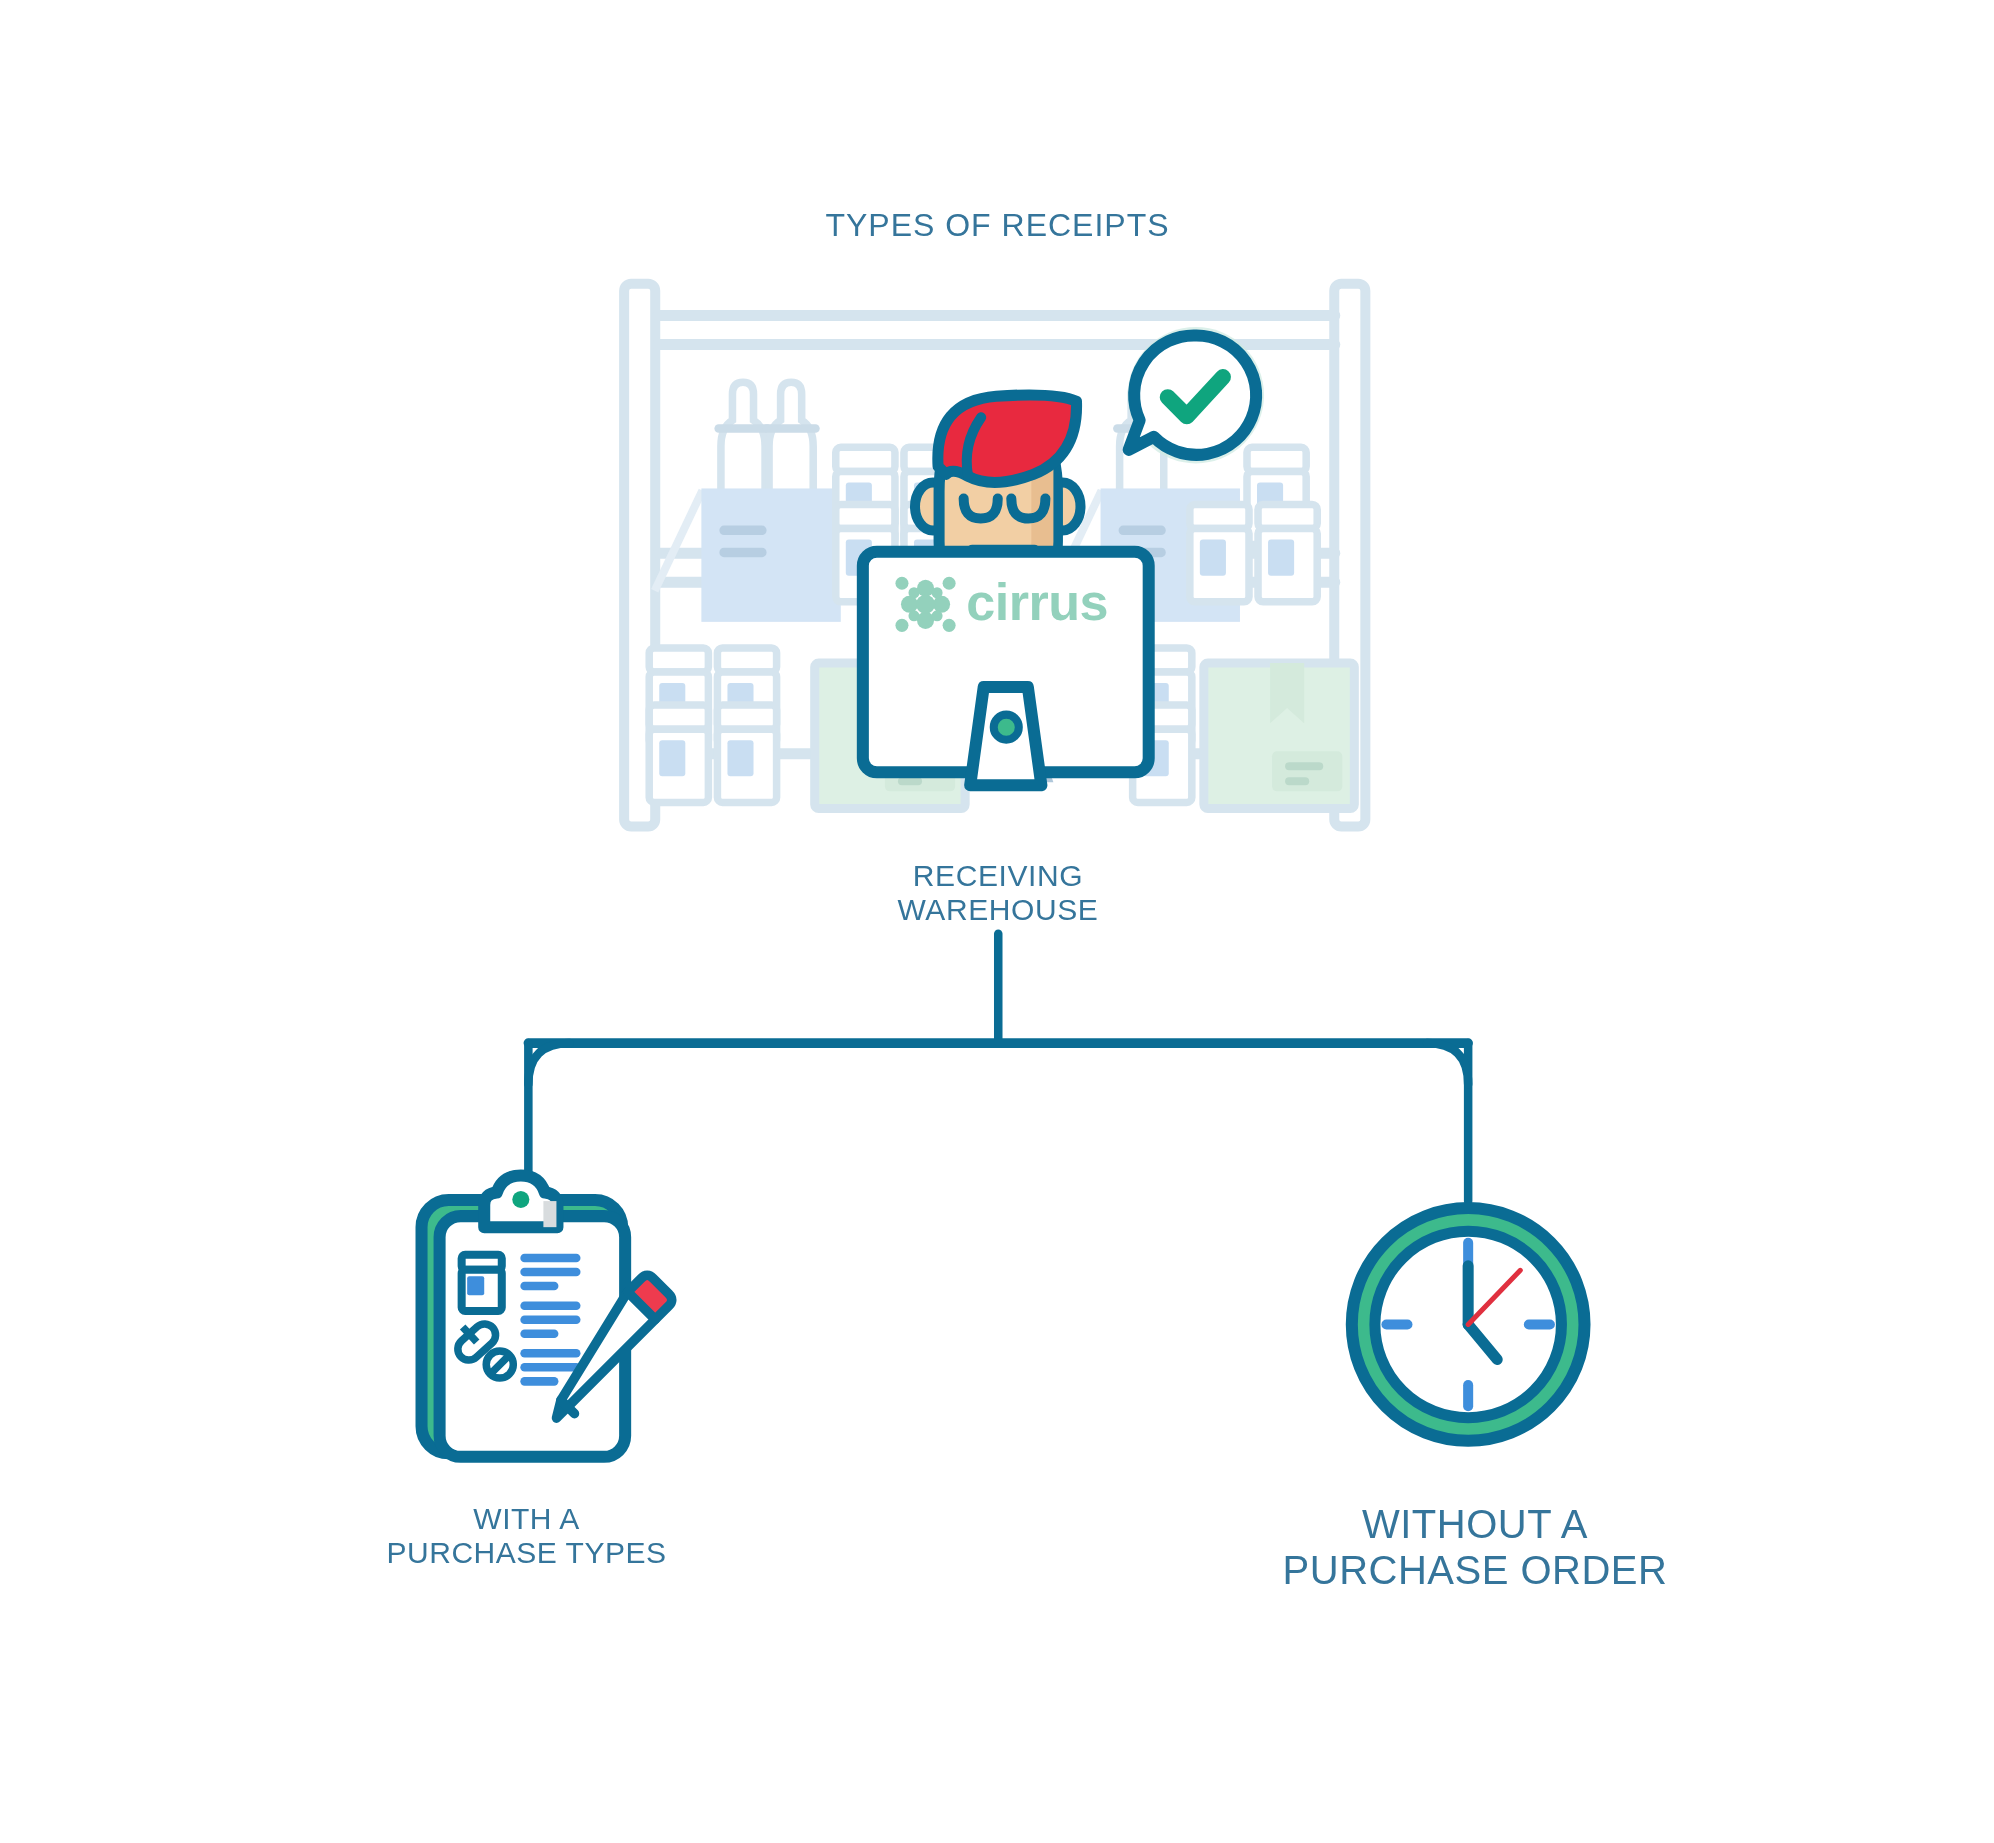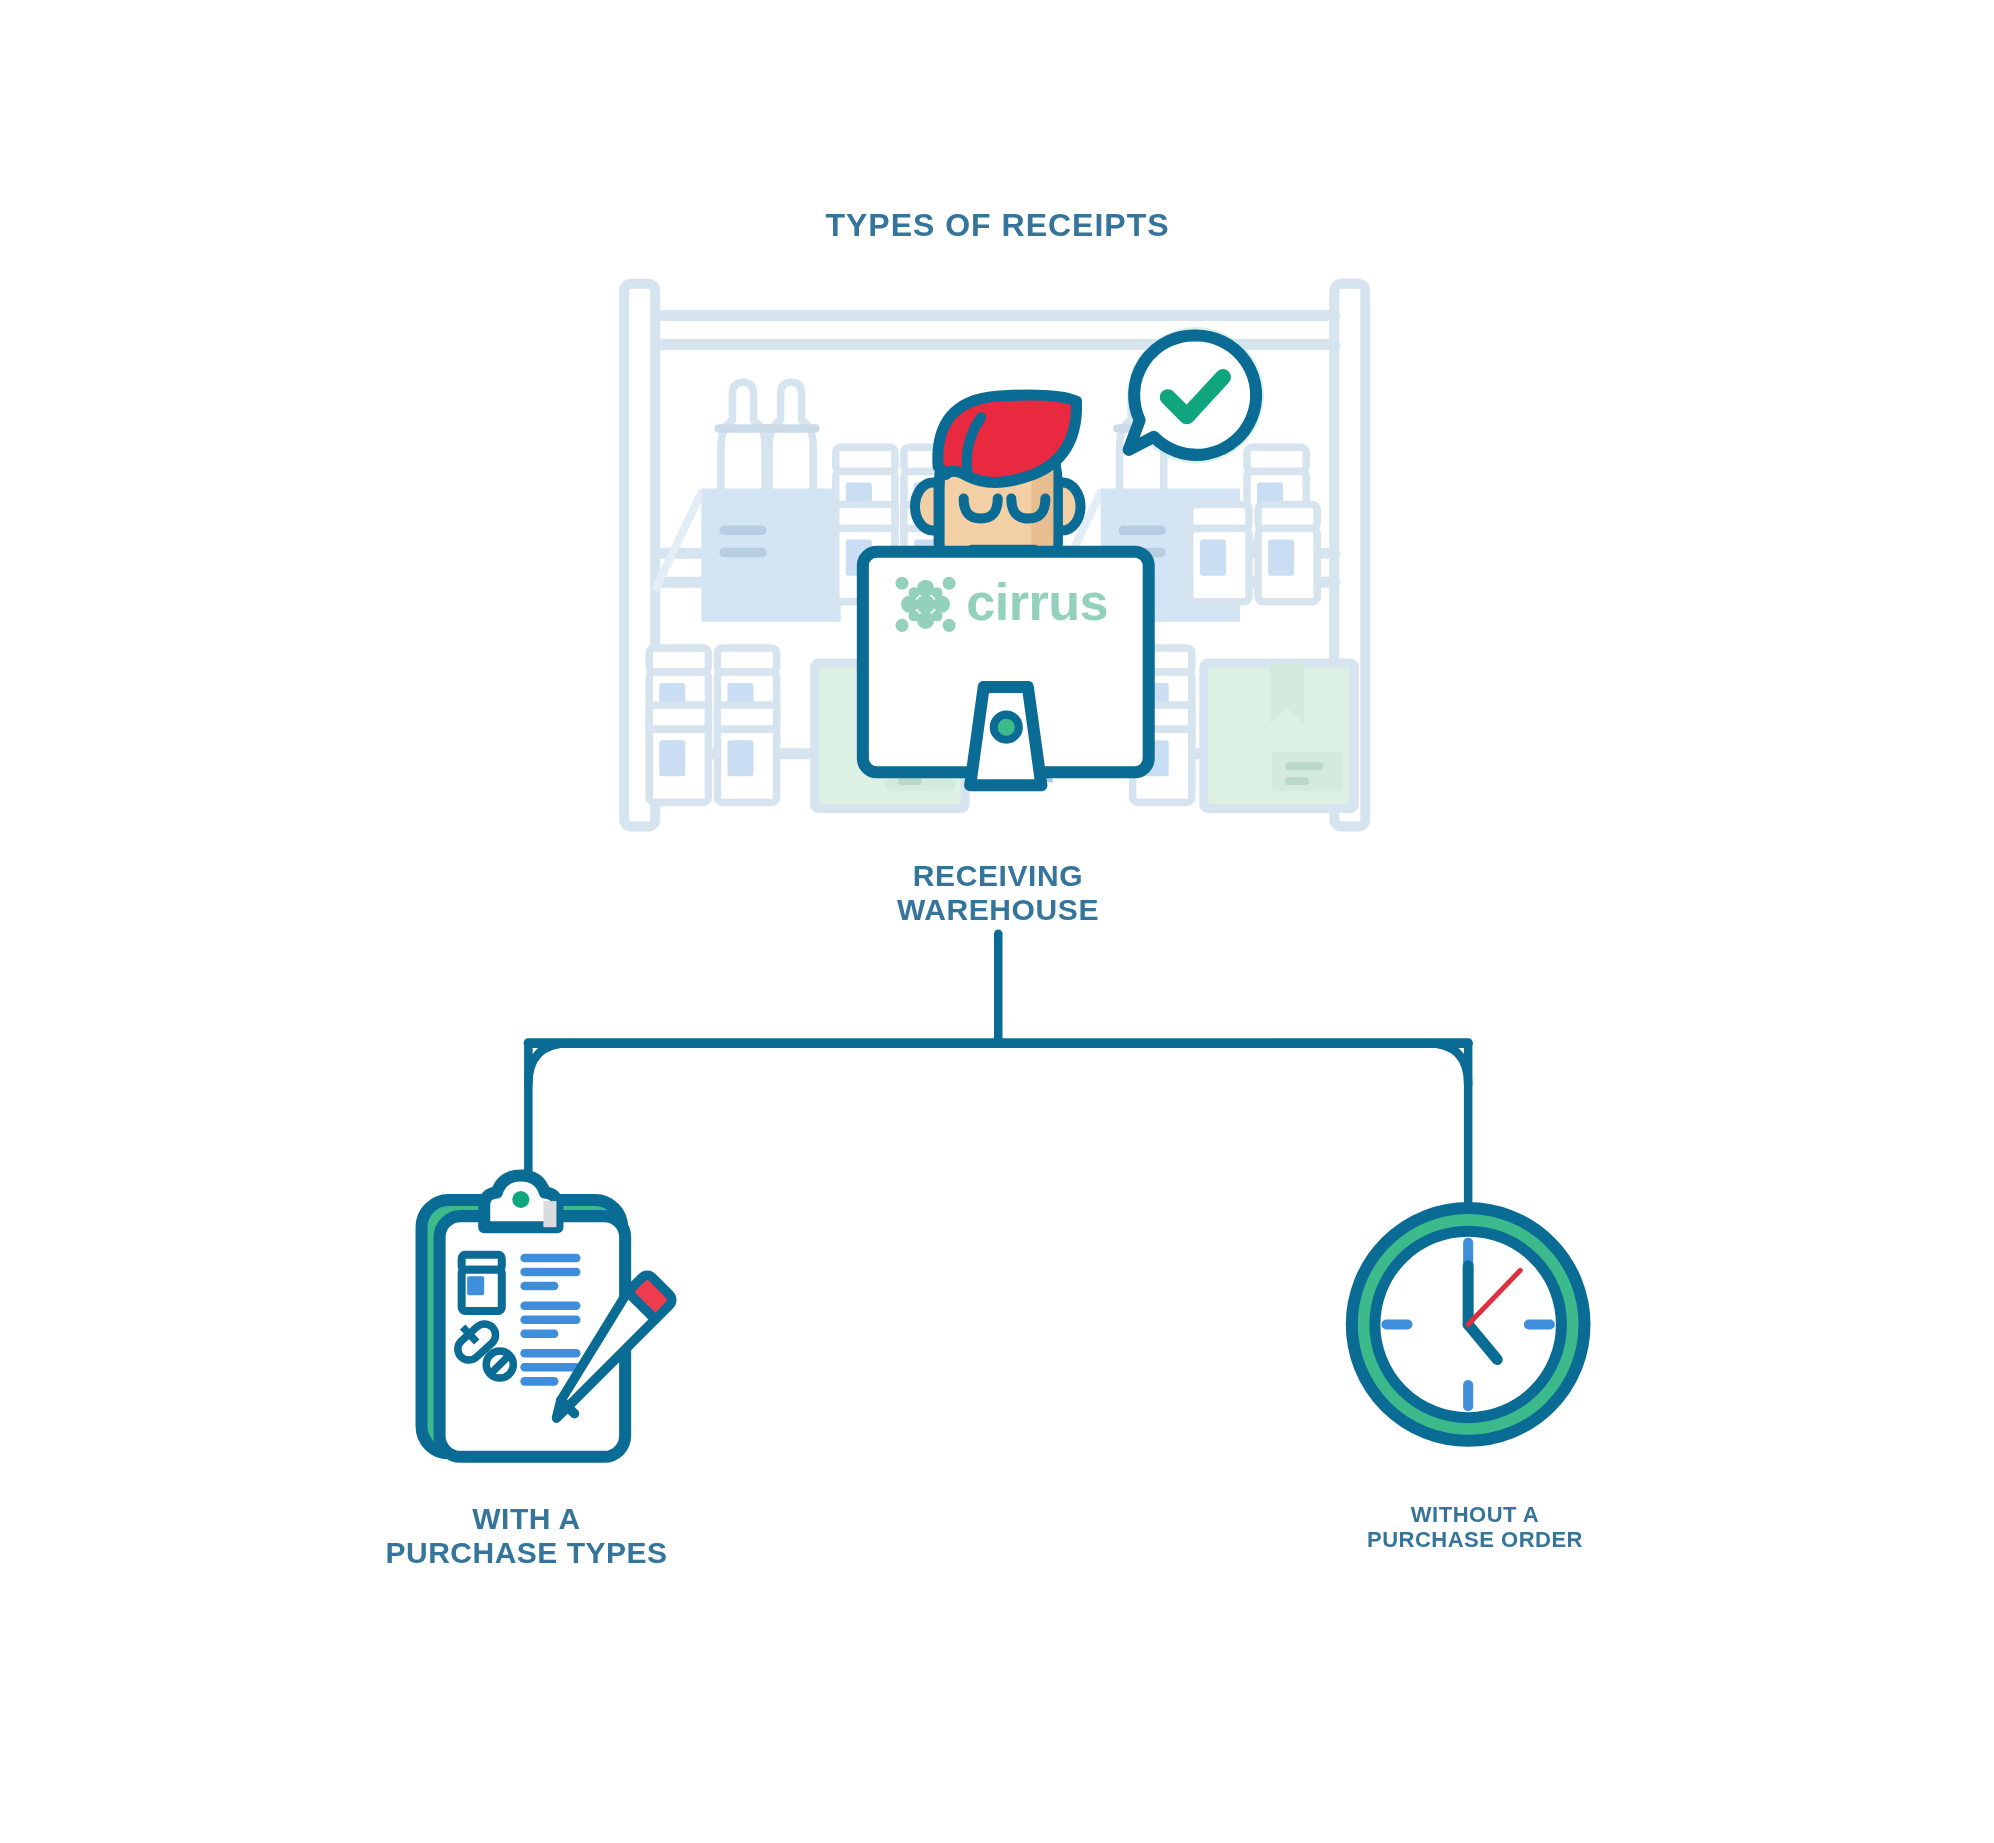--- a/index.html
+++ b/index.html
@@ -9,21 +9,21 @@
     width:1995px;height:1843px;
     position:relative;overflow:hidden;
     -webkit-font-smoothing:antialiased;
   }
   .canvas{position:absolute;inset:0;}
   svg.scene{position:absolute;left:0;top:0;width:1995px;height:1843px;display:block;}
 
   .label{
     position:absolute;
     color:#35759B;
-    font-weight:bold;
+    font-weight:normal;
     text-align:center;
     letter-spacing:0.3px;
     line-height:1.12;
     white-space:pre-line;
   }
   #page-title{
     left:0;right:0;top:208px;
     font-size:32px;
     letter-spacing:1px;
   }
@@ -35,21 +35,21 @@
     margin-top:36px;
   }
   #node-po-label{
     left:296px;width:461px;top:1502px;
     font-size:30px;
     letter-spacing:0.5px;
     line-height:1.14;
   }
   #node-nopo-label{
     left:1224px;width:502px;top:1502px;
-    font-size:22px;
+    font-size:40px;
     letter-spacing:0.5px;
     line-height:1.14;
   }
 </style>
 </head>
 <body>
 
 <div class="canvas">
 
   <svg class="scene" viewBox="0 0 3977 3675" xmlns="http://www.w3.org/2000/svg">

